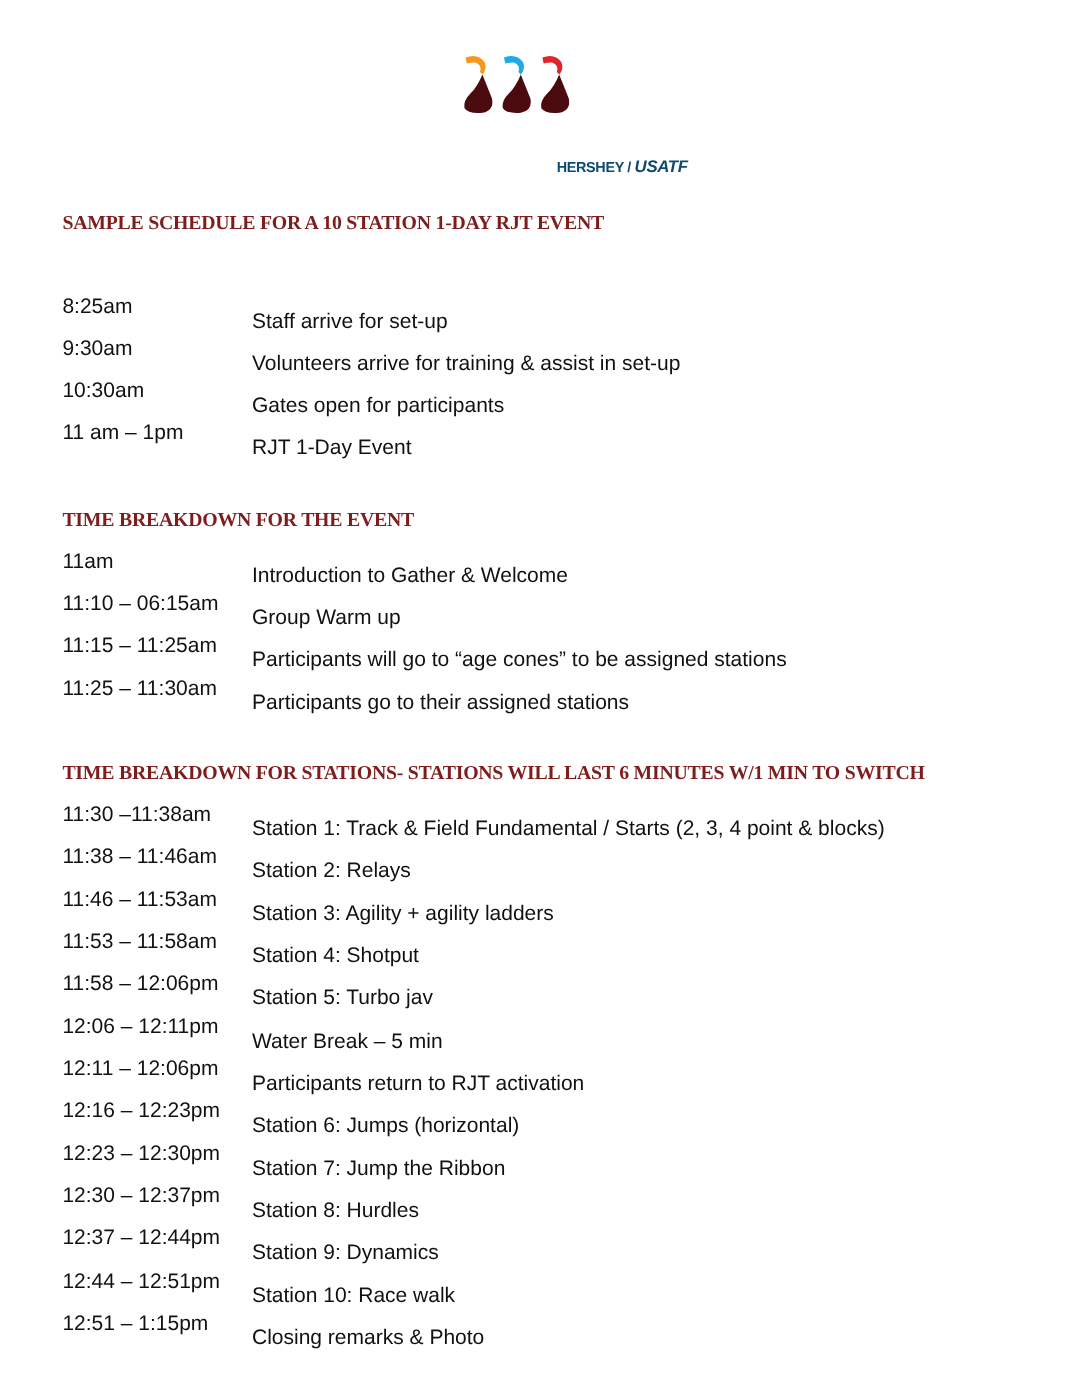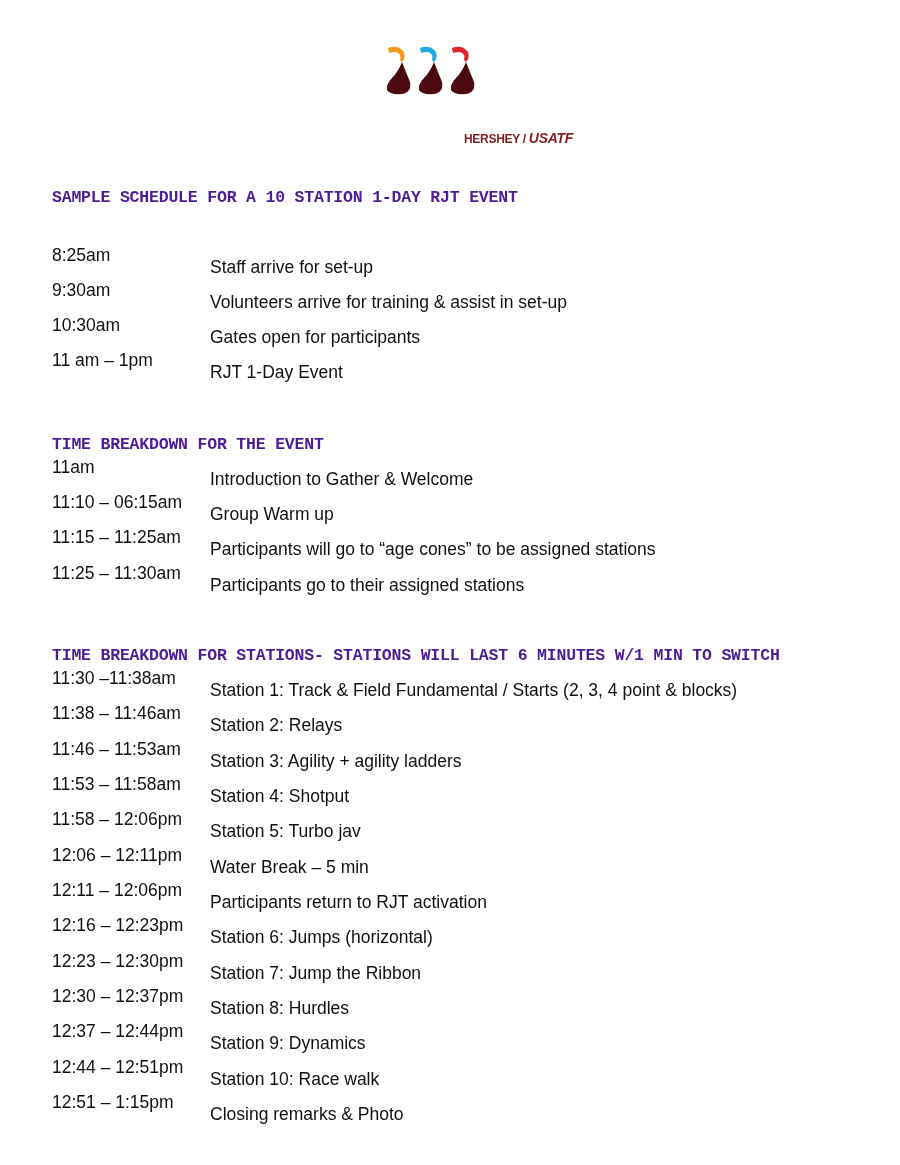--- a/index.html
+++ b/index.html
@@ -16,28 +16,28 @@
       position: absolute; left: 0; top: 50px; width: 276px;
       font-family: "DejaVu Sans", sans-serif; font-weight: bold; font-style: italic;
       font-size: 34px; letter-spacing: -1.5px; line-height: 40px; white-space: nowrap;
     }
     .wm-run { color: #F39A1E; }
     .wm-jump { color: #1EABE4; }
     .wm-throw { color: #E1252C; }
     .sub {
       position: absolute; left: 152px; top: 88px;
       font-family: "Liberation Sans", sans-serif; font-weight: bold; font-size: 12px;
-      color: #7f1d1d; white-space: nowrap; letter-spacing: -0.3px;
+      color: #0c4a6e; white-space: nowrap; letter-spacing: -0.3px;
     }
     .sub .usatf { font-style: italic; font-size: 14px; }
 
     .section-title {
       position: absolute; left: 52px;
-      font-family: Liberation Mono, monospace; font-weight: bold; font-size: 16.5px;
-      color: #4c1d95; white-space: nowrap; letter-spacing: -0.2px; margin-top: 12px;
+      font-family: Liberation Serif, serif; font-weight: bold; font-size: 16.5px;
+      color: #7f1d1d; white-space: nowrap; letter-spacing: -0.2px;
     }
     .row {
       position: absolute; left: 52px; height: 24px;
       font-family: "Liberation Sans", sans-serif; font-size: 17.5px; color: #111;
       white-space: nowrap;
     }
     .row .time { position: absolute; left: 0; top: 0; }
     .row .desc { position: absolute; left: 158px; top: 0; margin-top: 12px; }
   </style>
 </head>

